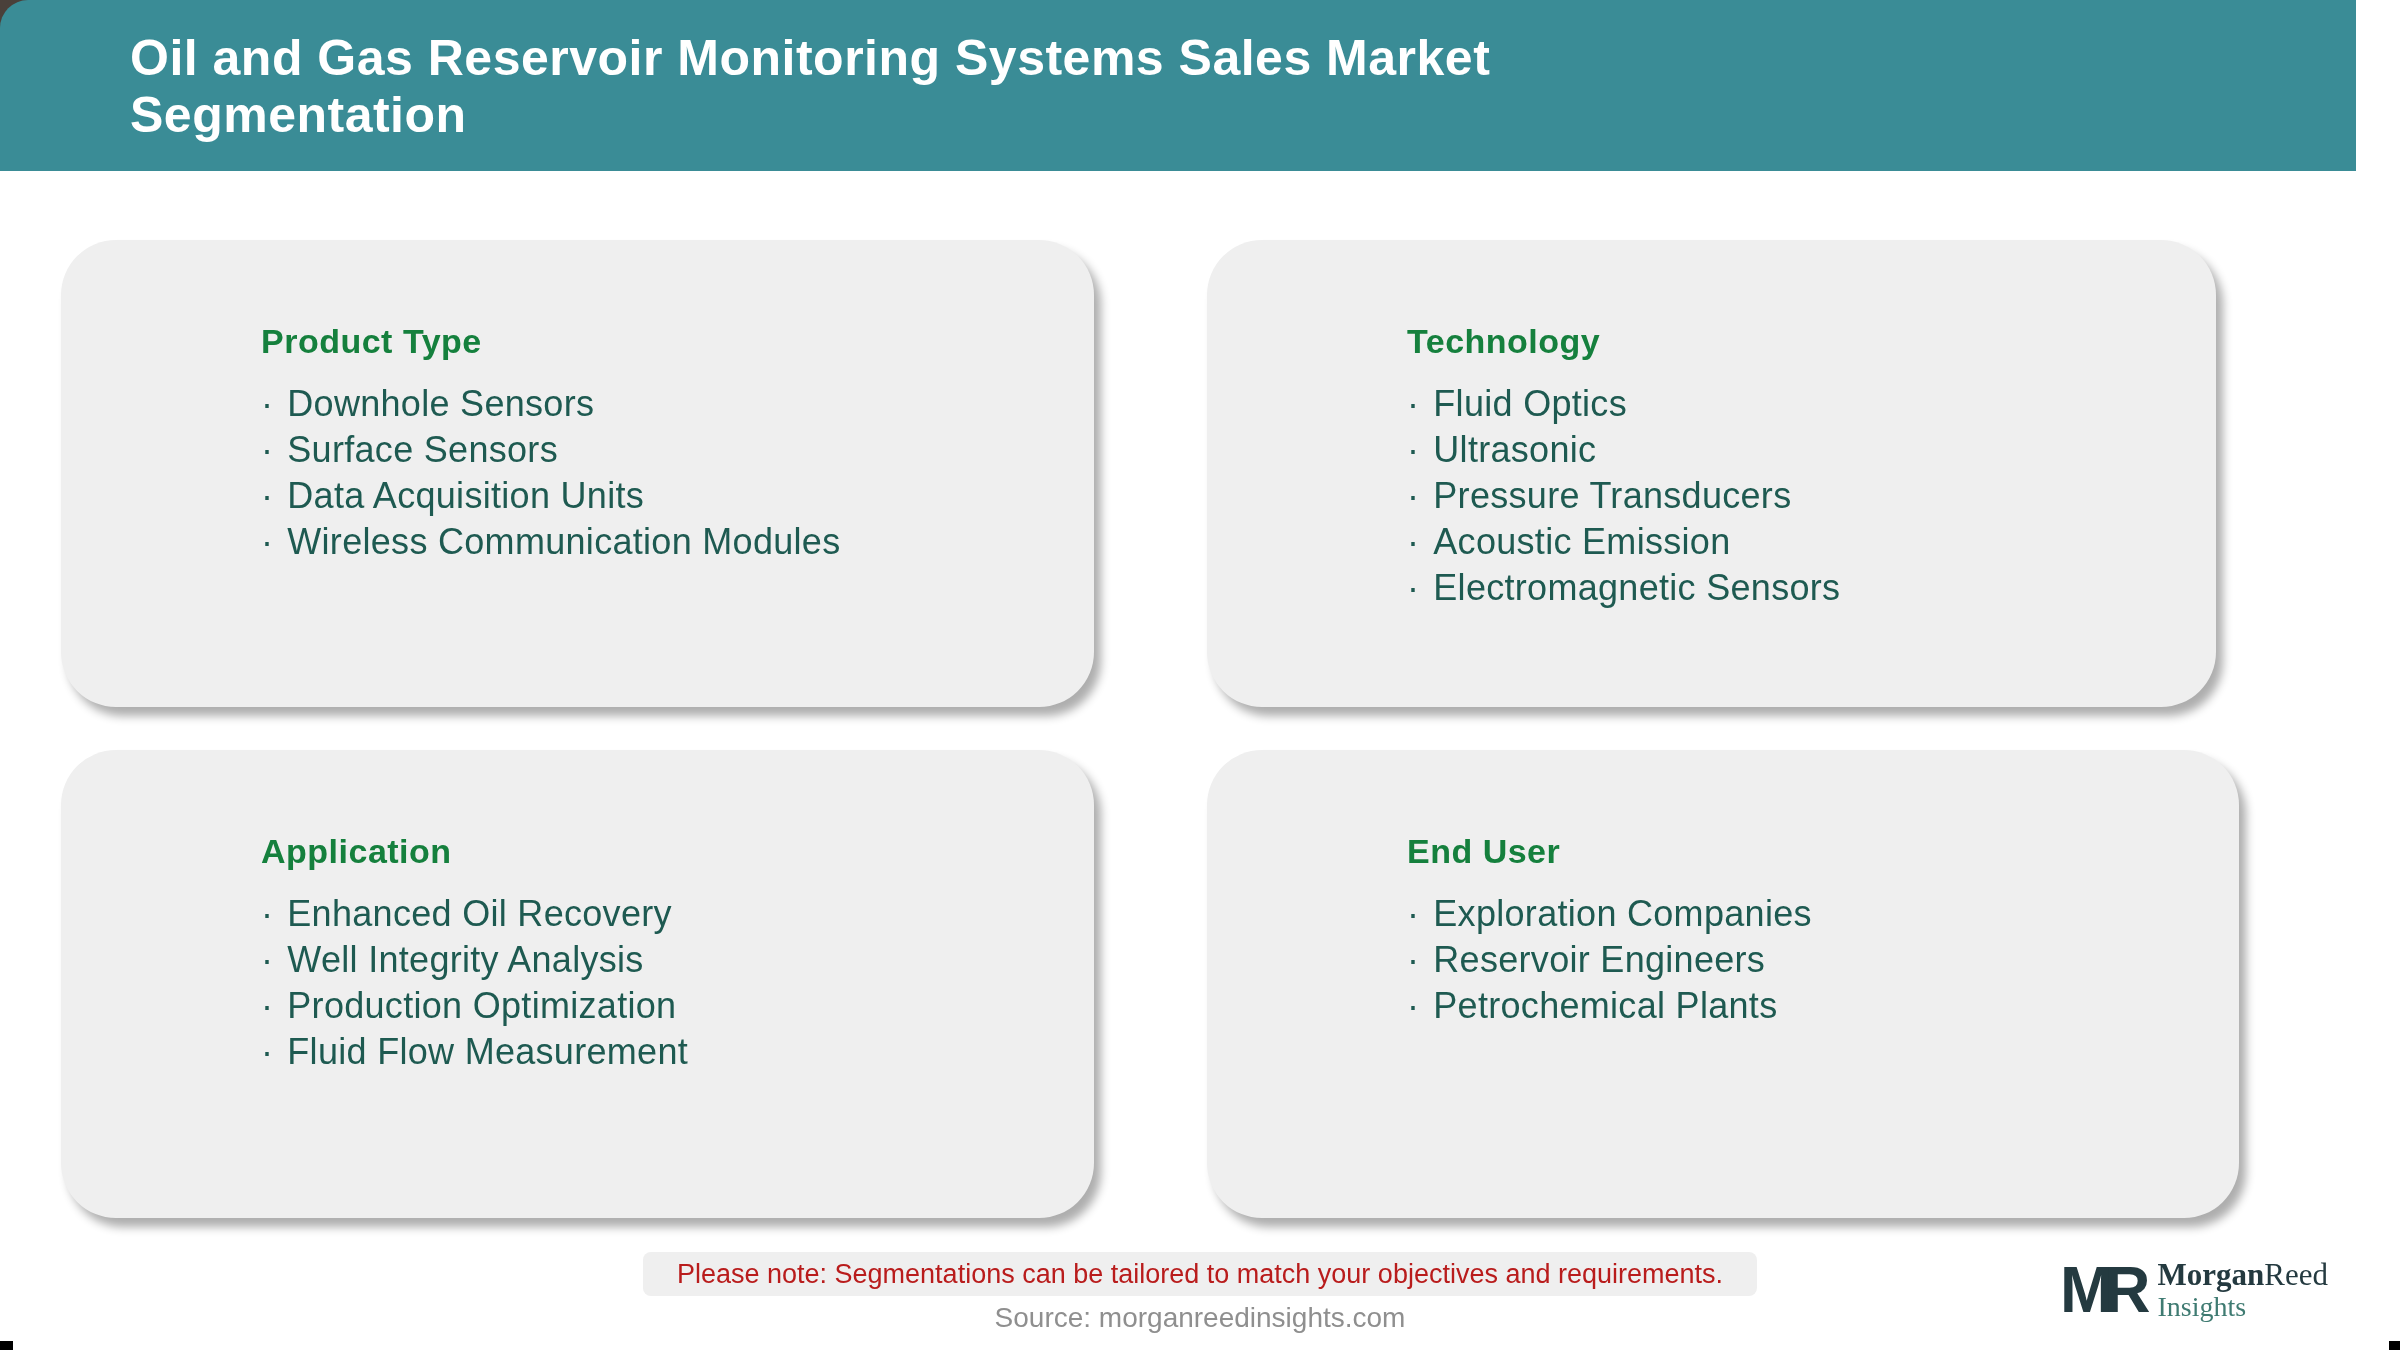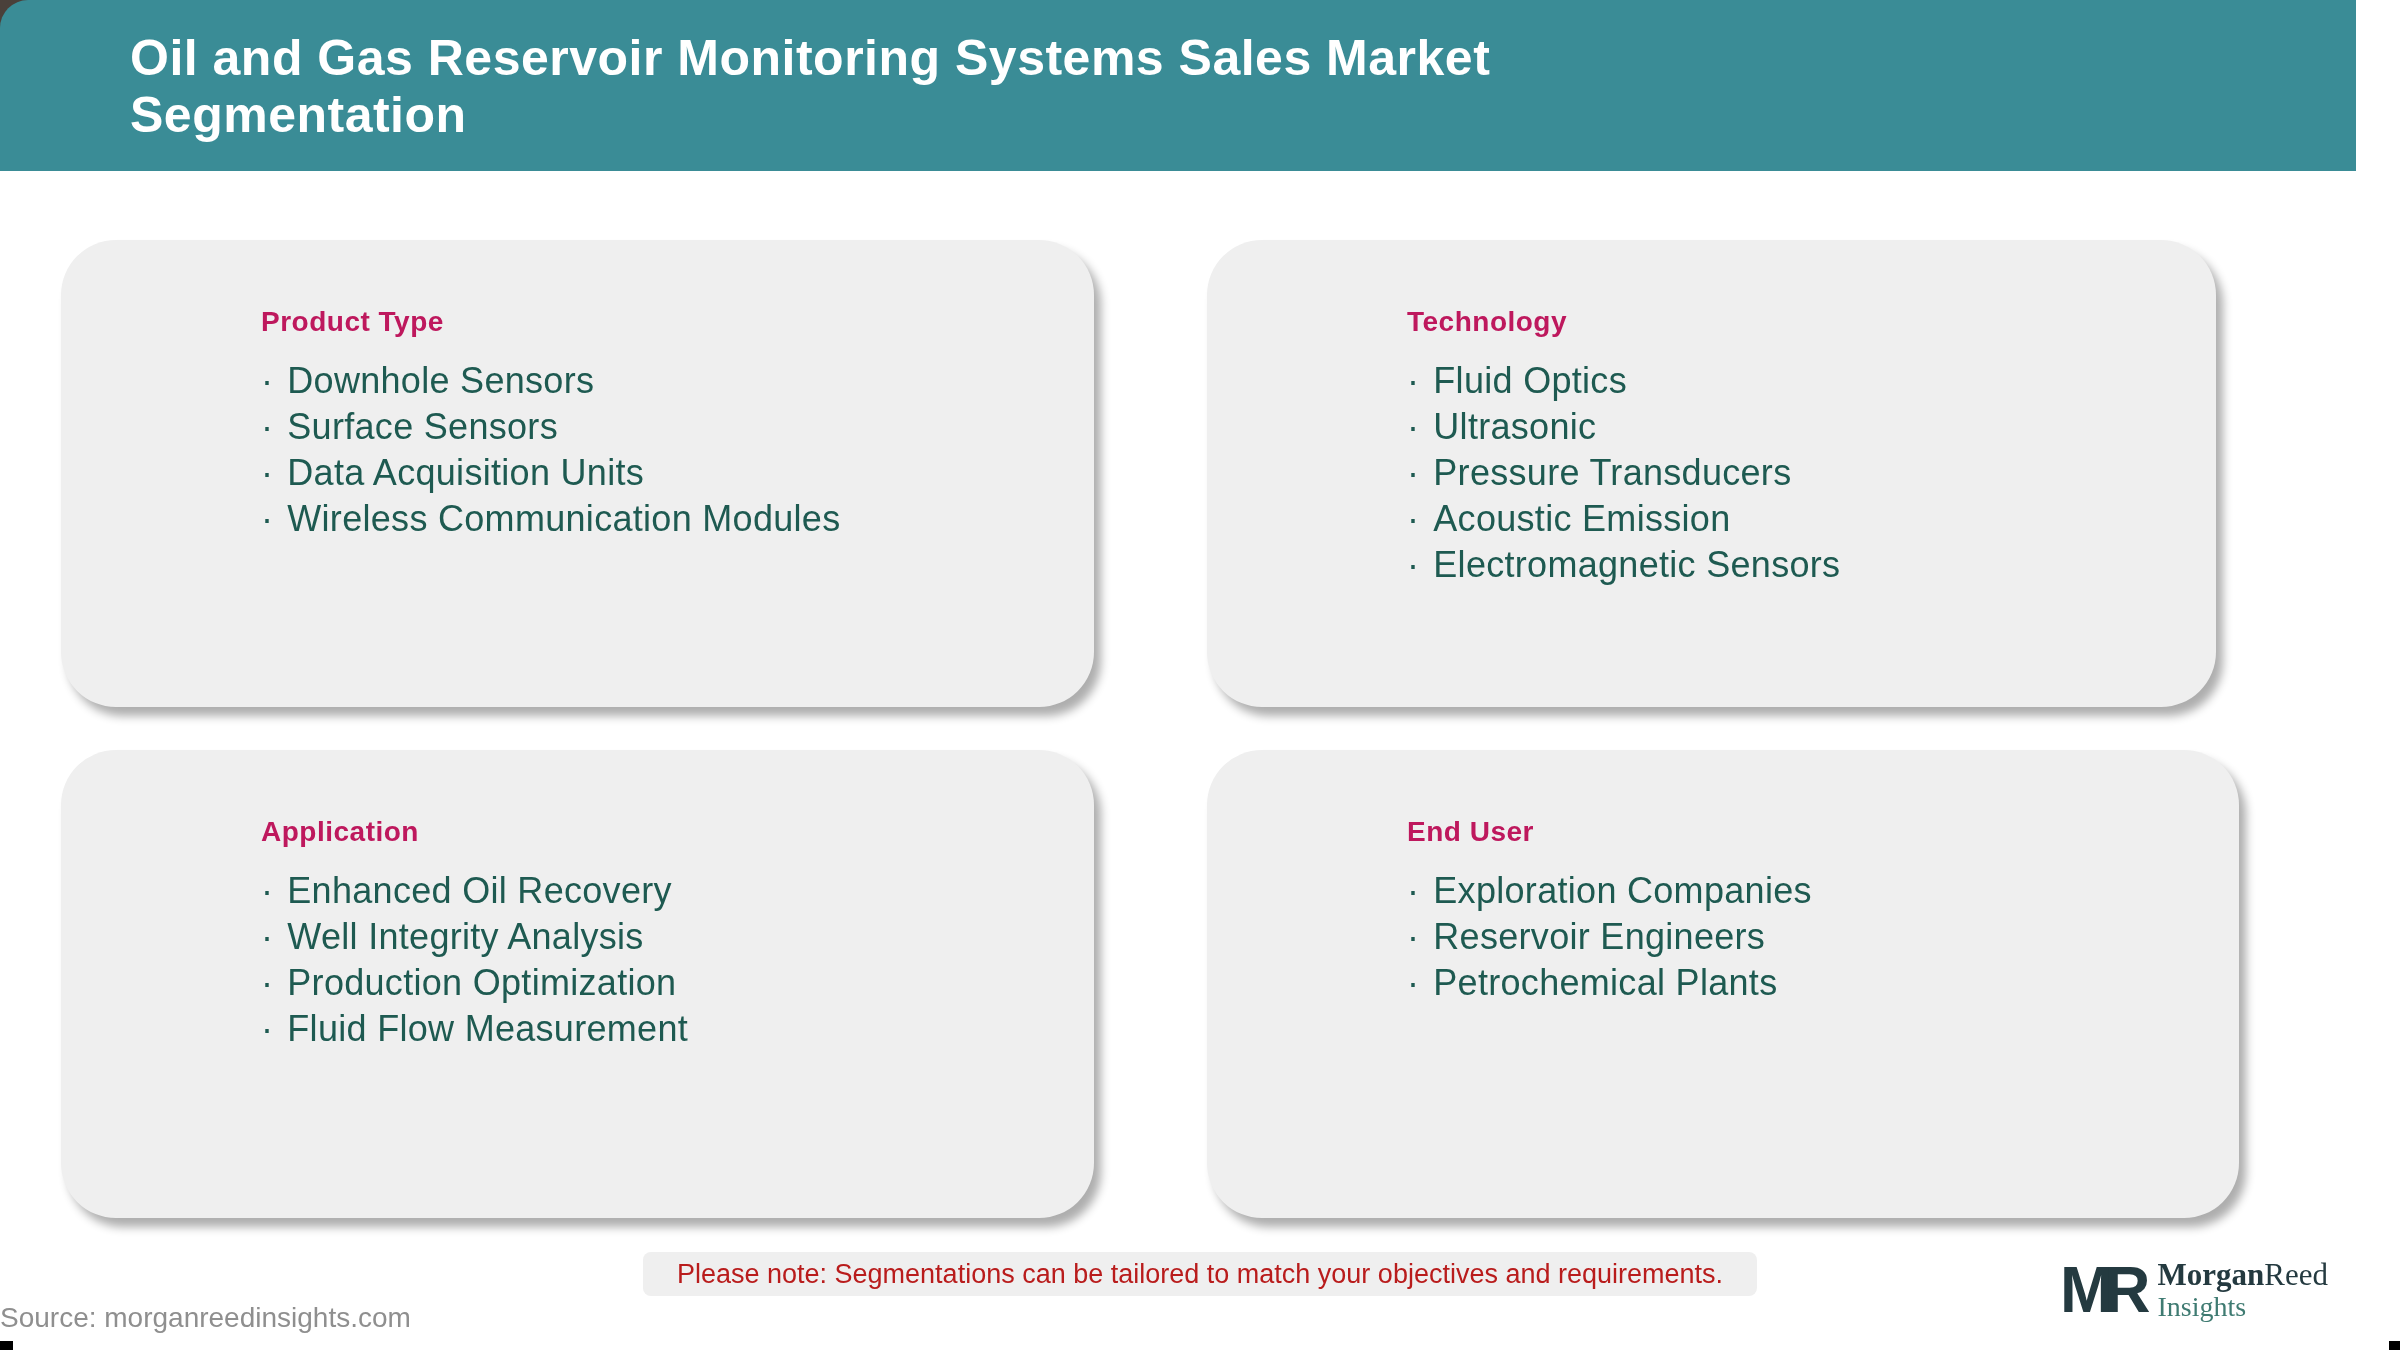--- a/index.html
+++ b/index.html
@@ -44,24 +44,24 @@
     padding:66px 50px 0 200px;
     box-sizing:border-box;
     z-index:1;
   }
   #card-0 { left:61px;   top:240px; width:1033px; height:467px; }
   #card-1 { left:1207px; top:240px; width:1009px; height:467px; }
   #card-2 { left:61px;   top:750px; width:1033px; height:468px; }
   #card-3 { left:1207px; top:750px; width:1032px; height:468px; }
 
   .card h2 {
-    margin:0 0 20px 0;
-    font-size:28px;
+    margin:16px 0 20px 0;
+    font-size:34px;
     font-weight:700;
-    color:#be185d;
+    color:#15803d;
     letter-spacing:0.5px;
   }
   .card ul { list-style:none; margin:0; padding:0; }
   .card li {
     font-size:36px;
     line-height:46px;
     font-weight:400;
     color:#1E5A51;
     letter-spacing:0.3px;
     white-space:nowrap;
@@ -75,21 +75,21 @@
     border-radius:8px;
     height:44px; line-height:44px;
     padding:0 34px;
     font-size:27px;
     color:#b91c1c;
     white-space:nowrap;
     z-index:1;
   }
   .source-line {
     position:absolute; top:1302px; left:0;
-    width:2400px; text-align:left;
+    width:2400px; text-align:center;
     font-size:28px;
     color:#8F8F8F;
     z-index:1;
   }
 
   .logo {
     position:absolute; top:1258px; right:72px;
     display:flex; align-items:center;
     z-index:1;
   }

